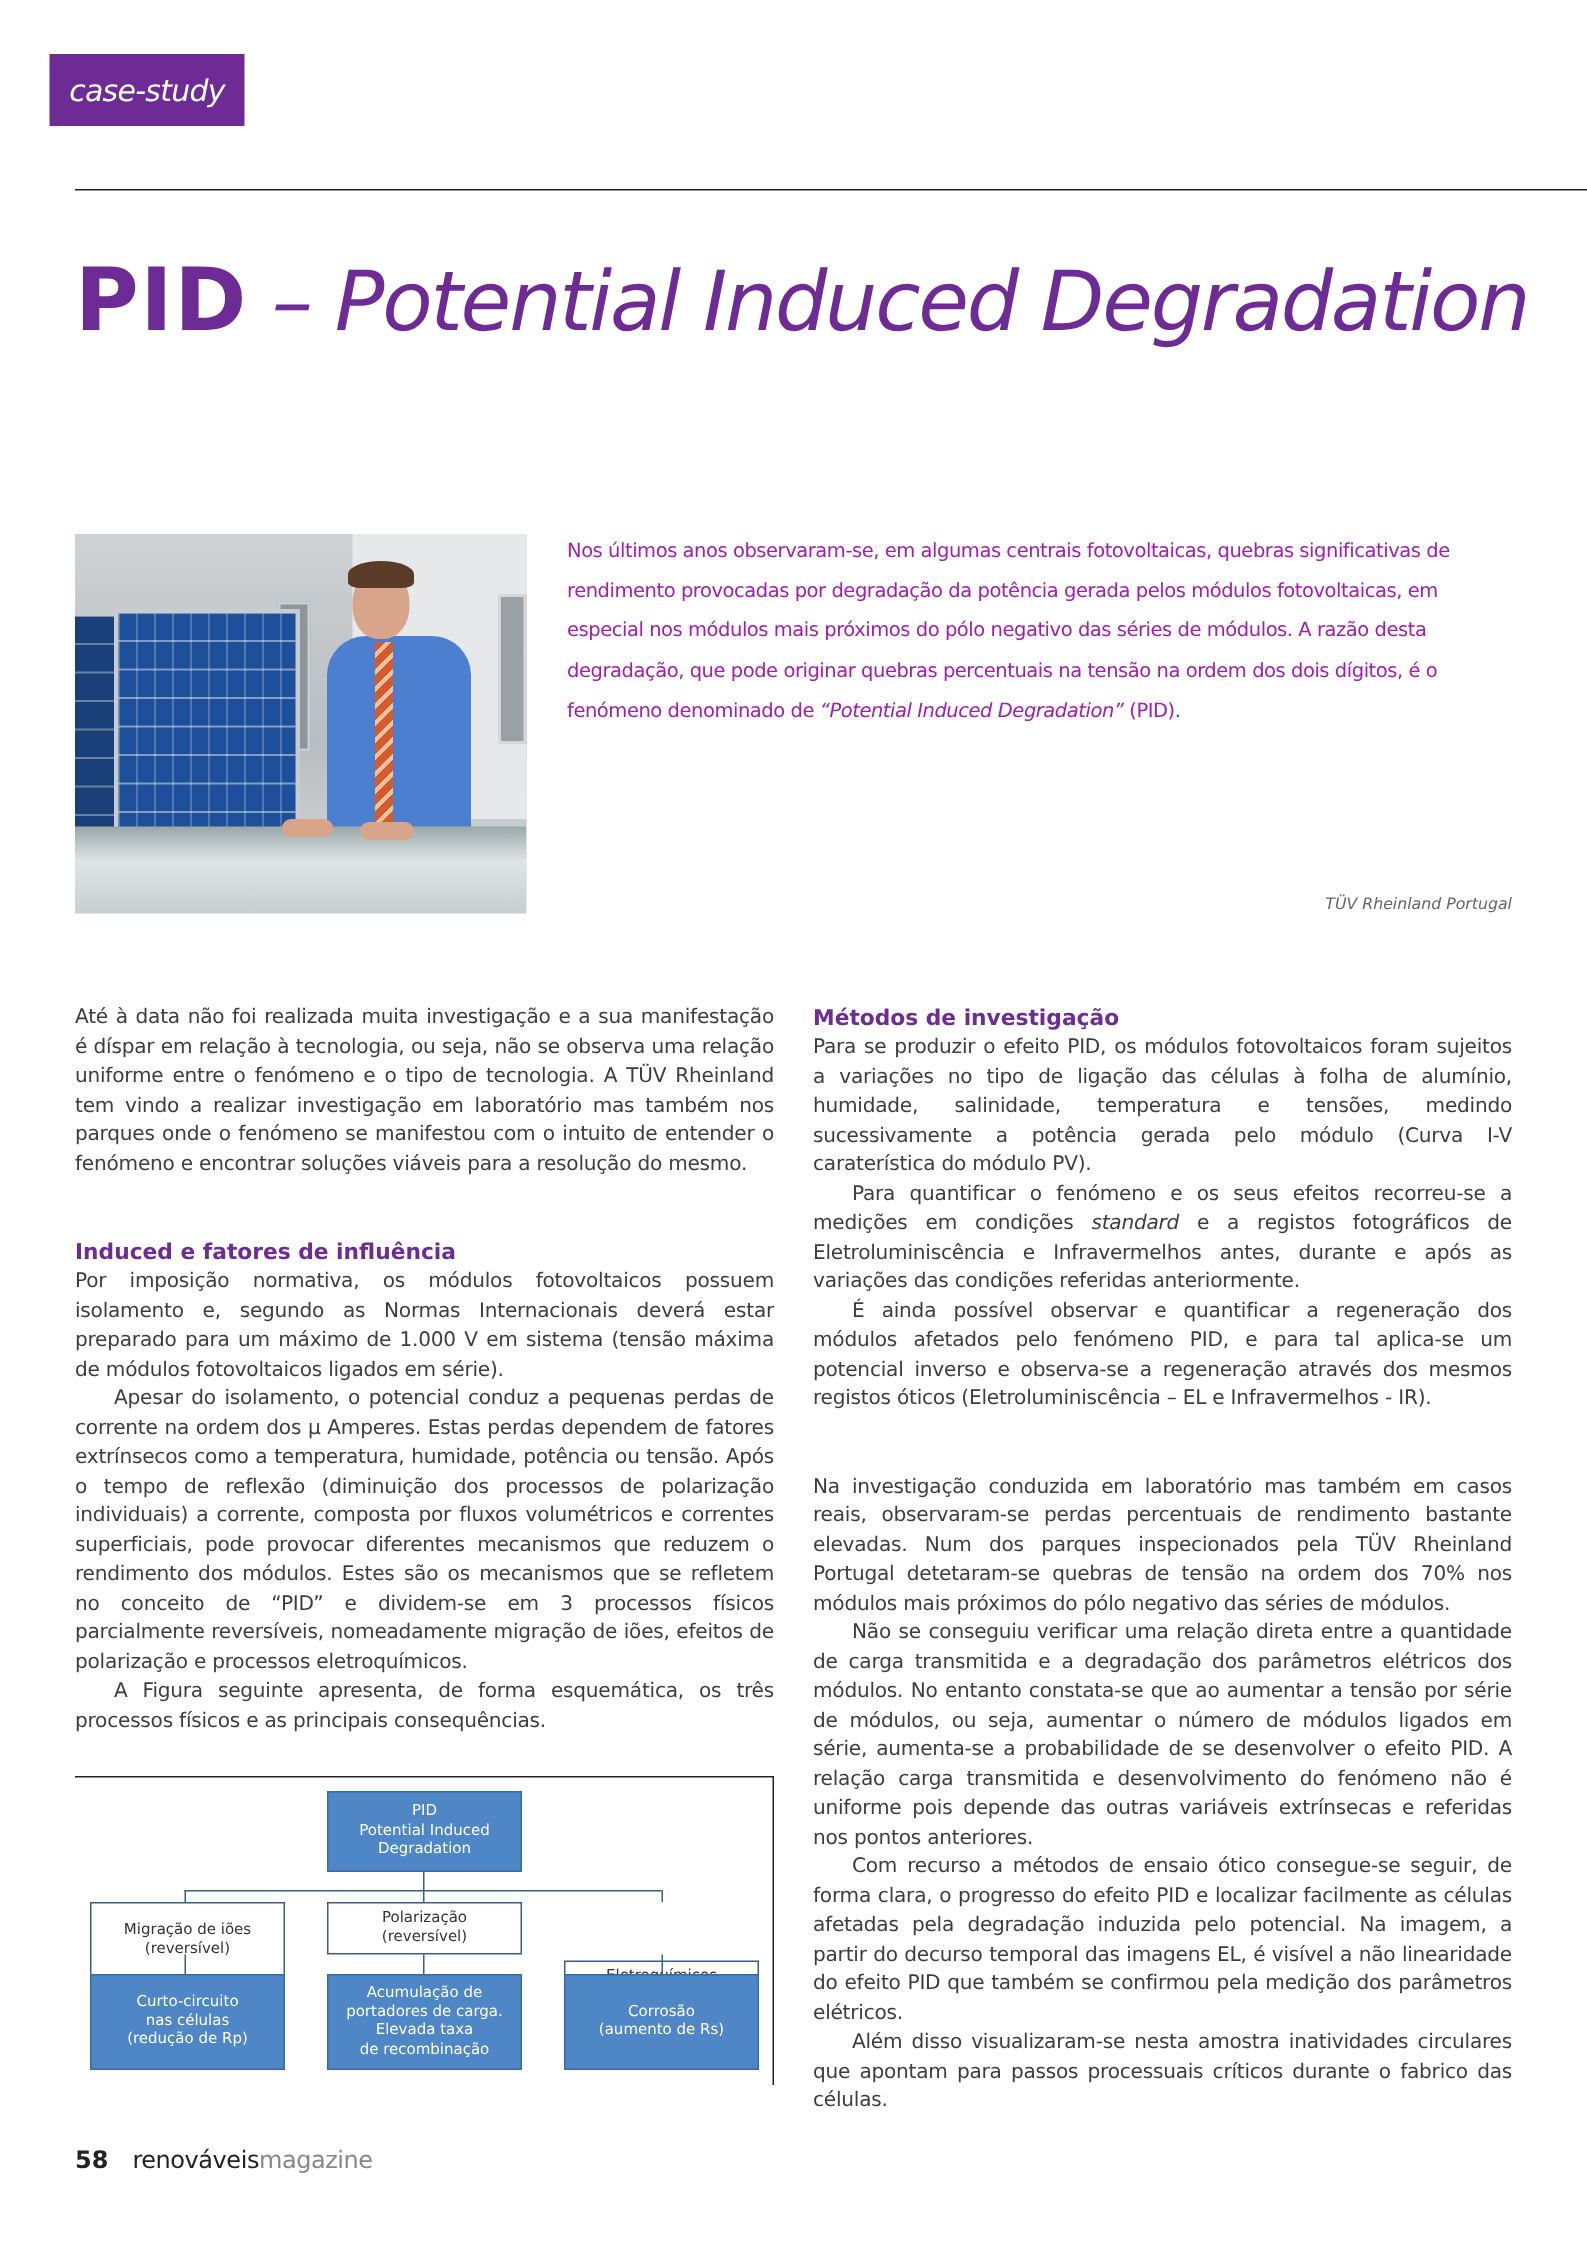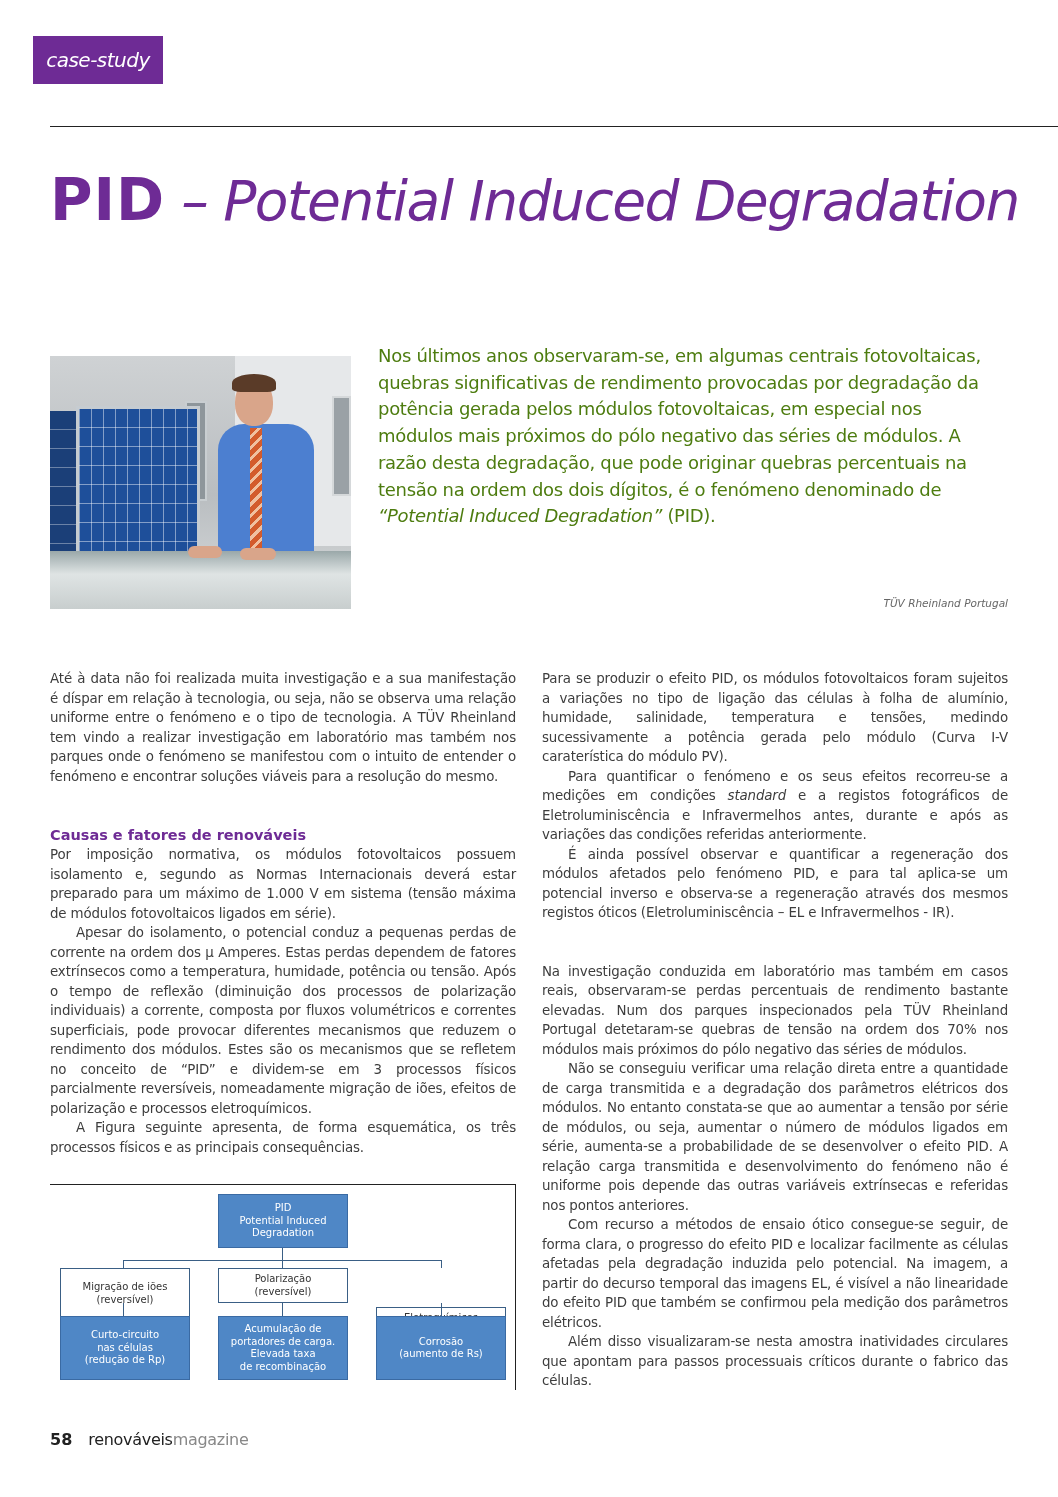--- a/index.html
+++ b/index.html
@@ -43,22 +43,22 @@
   }
   .photo .table { position: absolute; left: 0; top: 195px; width: 301px; height: 58px; background: linear-gradient(180deg, #9aa8a9 0%, #dfe4e4 40%, #c8cece 100%); }
   .photo .head { position: absolute; left: 185px; top: 22px; width: 38px; height: 48px; border-radius: 50% 50% 45% 45%; background: #d9a58a; }
   .photo .hair { position: absolute; left: 182px; top: 18px; width: 44px; height: 18px; border-radius: 50% 50% 20% 20%; background: #5a3b28; }
   .photo .shirt { position: absolute; left: 168px; top: 68px; width: 96px; height: 135px; border-radius: 26px 26px 6px 6px; background: #4c7fd0; }
   .photo .tie { position: absolute; left: 200px; top: 72px; width: 12px; height: 120px; background: repeating-linear-gradient(135deg, #d35b2c 0 5px, #f0c0a0 5px 8px); }
   .photo .hand1 { position: absolute; left: 138px; top: 190px; width: 34px; height: 12px; border-radius: 6px; background: #d9a58a; }
   .photo .hand2 { position: absolute; left: 190px; top: 192px; width: 36px; height: 12px; border-radius: 6px; background: #d9a58a; }
 
   .lead {
-    position: absolute; left: 378px; top: 343px; width: 620px;
-    color: #4d7c0f; font-size: 18px; line-height: 26.7px; letter-spacing: -0.3px;
+    position: absolute; left: 378px; top: 355px; width: 620px;
+    color: #a21caf; font-size: 13px; line-height: 26.7px; letter-spacing: -0.3px;
   }
   .lead .it { font-style: italic; }
   .credit { position: absolute; right: 50px; top: 597px; font-size: 10.5px; font-style: italic; color: #666; }
 
   .col { position: absolute; width: 466px; font-size: 13.4px; line-height: 19.5px; color: #3d3d3d; text-align: justify; letter-spacing: -0.15px; }
   .col-left { left: 50px; top: 669px; }
   .col-right { left: 542px; top: 669px; }
   .col p { margin: 0; }
   .col p.ind { text-indent: 26px; }
   .col h3 { color: #6e2b95; font-size: 14.5px; font-weight: bold; line-height: 20px; letter-spacing: 0; text-align: left; }
@@ -102,21 +102,21 @@
   <div class="hand1"></div>
   <div class="hand2"></div>
 </div>
 
 <p class="lead"><span>Nos últimos anos observaram-se, em algumas centrais fotovoltaicas, quebras significativas de rendimento provocadas por degradação da potência gerada pelos módulos fotovoltaicas, em especial nos módulos mais próximos do pólo negativo das séries de módulos. A razão desta degradação, que pode originar quebras percentuais na tensão na ordem dos dois dígitos, é o fenómeno denominado de </span><span class="it">“Potential Induced Degradation”</span><span> (PID).</span></p>
 <div class="credit">TÜV Rheinland Portugal</div>
 
 <div class="col col-left">
   <p>Até à data não foi realizada muita investigação e a sua manifestação é díspar em relação à tecnologia, ou seja, não se observa uma relação uniforme entre o fenómeno e o tipo de tecnologia. A TÜV Rheinland tem vindo a realizar investigação em laboratório mas também nos parques onde o fenómeno se manifestou com o intuito de entender o fenómeno e encontrar soluções viáveis para a resolução do mesmo.</p>
   <div class="gap-l"></div>
-  <h3>Causas e fatores de renováveis</h3>
+  <h3>Induced e fatores de influência</h3>
   <p>Por imposição normativa, os módulos fotovoltaicos possuem isolamento e, segundo as Normas Internacionais deverá estar preparado para um máximo de 1.000 V em sistema (tensão máxima de módulos fotovoltaicos ligados em série).</p>
   <p class="ind">Apesar do isolamento, o potencial conduz a pequenas perdas de corrente na ordem dos µ Amperes. Estas perdas dependem de fatores extrínsecos como a temperatura, humidade, potência ou tensão. Após o tempo de reflexão (diminuição dos processos de polarização individuais) a corrente, composta por fluxos volumétricos e correntes superficiais, pode provocar diferentes mecanismos que reduzem o rendimento dos módulos. Estes são os mecanismos que se refletem no conceito de “PID” e dividem-se em 3 processos físicos parcialmente reversíveis, nomeadamente migração de iões, efeitos de polarização e processos eletroquímicos.</p>
   <p class="ind">A Figura seguinte apresenta, de forma esquemática, os três processos físicos e as principais consequências.</p>
 </div>
 
 <div class="diagram">
   <div class="frame-top"></div>
   <div class="frame-right"></div>
 
   <div class="dbox blue" style="left:168px; top:10px; width:130px; height:54px;">
@@ -148,20 +148,21 @@
   </div>
   <div class="dbox blue" style="left:326px; top:132px; width:130px; height:64px;">
     <div><span>Corrosão</span><br><span>(aumento de Rs)</span></div>
   </div>
   <div class="dbox blue" style="left:168px; top:132px; width:130px; height:64px;">
     <div><span>Acumulação de</span><br><span>portadores de carga.</span><br><span>Elevada taxa</span><br><span>de recombinação</span></div>
   </div>
 </div>
 
 <div class="col col-right">
+  <h3>Métodos de investigação</h3>
   <p>Para se produzir o efeito PID, os módulos fotovoltaicos foram sujeitos a variações no tipo de ligação das células à folha de alumínio, humidade, salinidade, temperatura e tensões, medindo sucessivamente a potência gerada pelo módulo (Curva I-V caraterística do módulo PV).</p>
   <p class="ind"><span>Para quantificar o fenómeno e os seus efeitos recorreu-se a medições em condições </span><span class="it">standard</span><span> e a registos fotográficos de Eletroluminiscência e Infravermelhos antes, durante e após as variações das condições referidas anteriormente.</span></p>
   <p class="ind">É ainda possível observar e quantificar a regeneração dos módulos afetados pelo fenómeno PID, e para tal aplica-se um potencial inverso e observa-se a regeneração através dos mesmos registos óticos (Eletroluminiscência – EL e Infravermelhos - IR).</p>
   <div class="gap-r"></div>
   <p>Na investigação conduzida em laboratório mas também em casos reais, observaram-se perdas percentuais de rendimento bastante elevadas. Num dos parques inspecionados pela TÜV Rheinland Portugal detetaram-se quebras de tensão na ordem dos 70% nos módulos mais próximos do pólo negativo das séries de módulos.</p>
   <p class="ind">Não se conseguiu verificar uma relação direta entre a quantidade de carga transmitida e a degradação dos parâmetros elétricos dos módulos. No entanto constata-se que ao aumentar a tensão por série de módulos, ou seja, aumentar o número de módulos ligados em série, aumenta-se a probabilidade de se desenvolver o efeito PID. A relação carga transmitida e desenvolvimento do fenómeno não é uniforme pois depende das outras variáveis extrínsecas e referidas nos pontos anteriores.</p>
   <p class="ind">Com recurso a métodos de ensaio ótico consegue-se seguir, de forma clara, o progresso do efeito PID e localizar facilmente as células afetadas pela degradação induzida pelo potencial. Na imagem, a partir do decurso temporal das imagens EL, é visível a não linearidade do efeito PID que também se confirmou pela medição dos parâmetros elétricos.</p>
   <p class="ind">Além disso visualizaram-se nesta amostra inatividades circulares que apontam para passos processuais críticos durante o fabrico das células.</p>
 </div>
 

